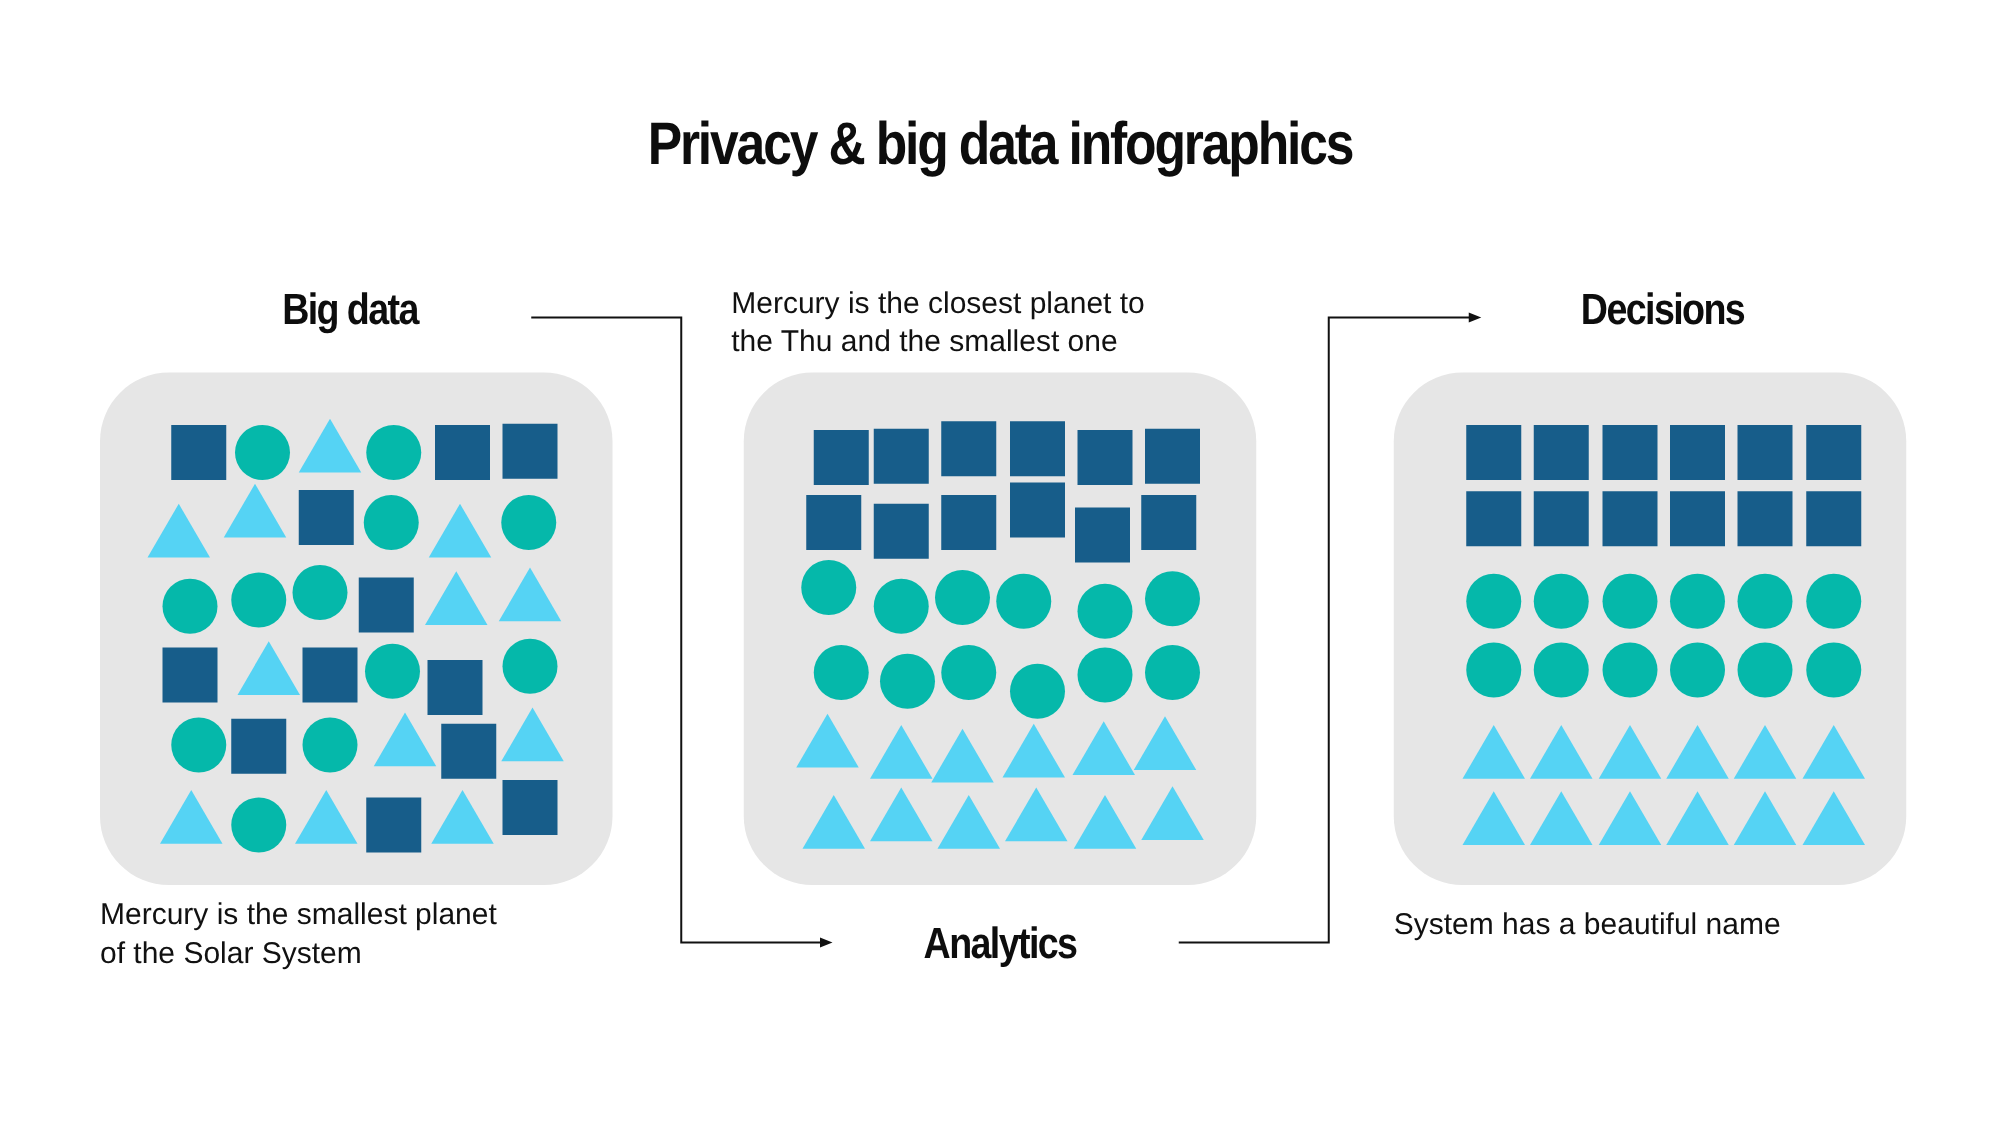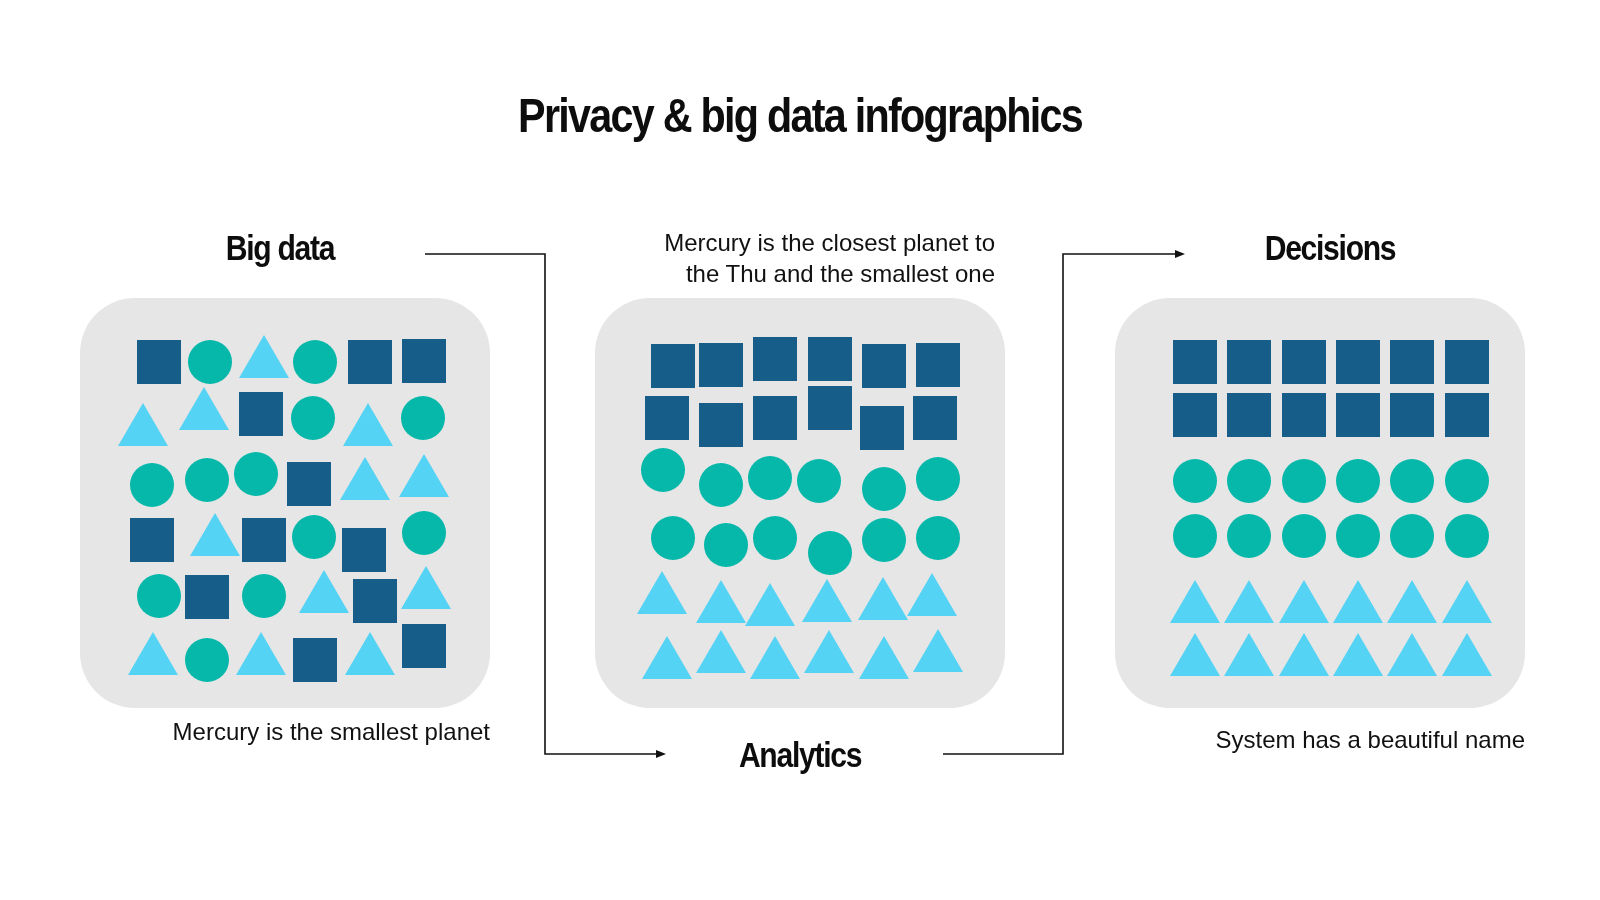--- a/index.html
+++ b/index.html
@@ -1,19 +1,19 @@
 <!DOCTYPE html>
 <html><head>
 <meta charset="utf-8">
 <style>
   html,body{margin:0;padding:0;background:#fff;}
   body{width:1600px;height:900px;position:relative;overflow:hidden;font-family:"Liberation Sans",sans-serif;color:#111;}
   .title{position:absolute;left:0;width:1600px;top:88px;text-align:center;font-family:"Liberation Sans",sans-serif;font-weight:bold;font-size:48px;letter-spacing:-2px;transform:scaleX(0.86);color:#0d0d0d;}
   .heading{position:absolute;text-align:center;font-weight:bold;font-size:35px;letter-spacing:-1.5px;color:#0d0d0d;transform:scaleX(0.86);}
-  .desc{position:absolute;text-align:right;font-size:24px;line-height:31px;color:#111;}
+  .desc{position:absolute;text-align:left;font-size:24px;line-height:31px;color:#111;}
   .panel{position:absolute;top:298px;width:410px;height:410px;border-radius:55px;background:#e6e6e6;}
   svg.shapes{position:absolute;left:0;top:0;width:410px;height:410px;overflow:visible;}
   svg.connectors{position:absolute;left:0;top:0;width:1600px;height:900px;pointer-events:none;}
 </style>
 </head>
 <body>
 
 <div class="title">Privacy &amp; big data infographics</div>
 
 <div class="heading" style="left:180px;width:200px;top:228px;">Big data</div>
@@ -52,20 +52,21 @@
       <polygon points="73,334 98,377 48,377" fill="#55d3f4"></polygon>
       <circle cx="127" cy="362" r="22" fill="#05b8aa"></circle>
       <polygon points="181,334 206,377 156,377" fill="#55d3f4"></polygon>
       <rect x="213" y="340" width="44" height="44" fill="#175d8a"></rect>
       <polygon points="290,334 315,377 265,377" fill="#55d3f4"></polygon>
       <rect x="322" y="326" width="44" height="44" fill="#175d8a"></rect>
     </svg>
 </div>
 <div class="desc" style="left:80px;width:410px;top:716px;">
   <div>Mercury is the smallest planet</div>
+  <div>of the Solar System</div>
 </div>
 
 <div class="desc" style="left:585px;width:410px;top:227px;">
   <div>Mercury is the closest planet to</div>
   <div>the Thu and the smallest one</div>
 </div>
 <div class="panel" style="left:595px;">
   <svg class="shapes" viewBox="0 0 410 410">
       <rect x="56" y="46" width="44" height="44" fill="#175d8a"></rect>
       <rect x="104" y="45" width="44" height="44" fill="#175d8a"></rect>

